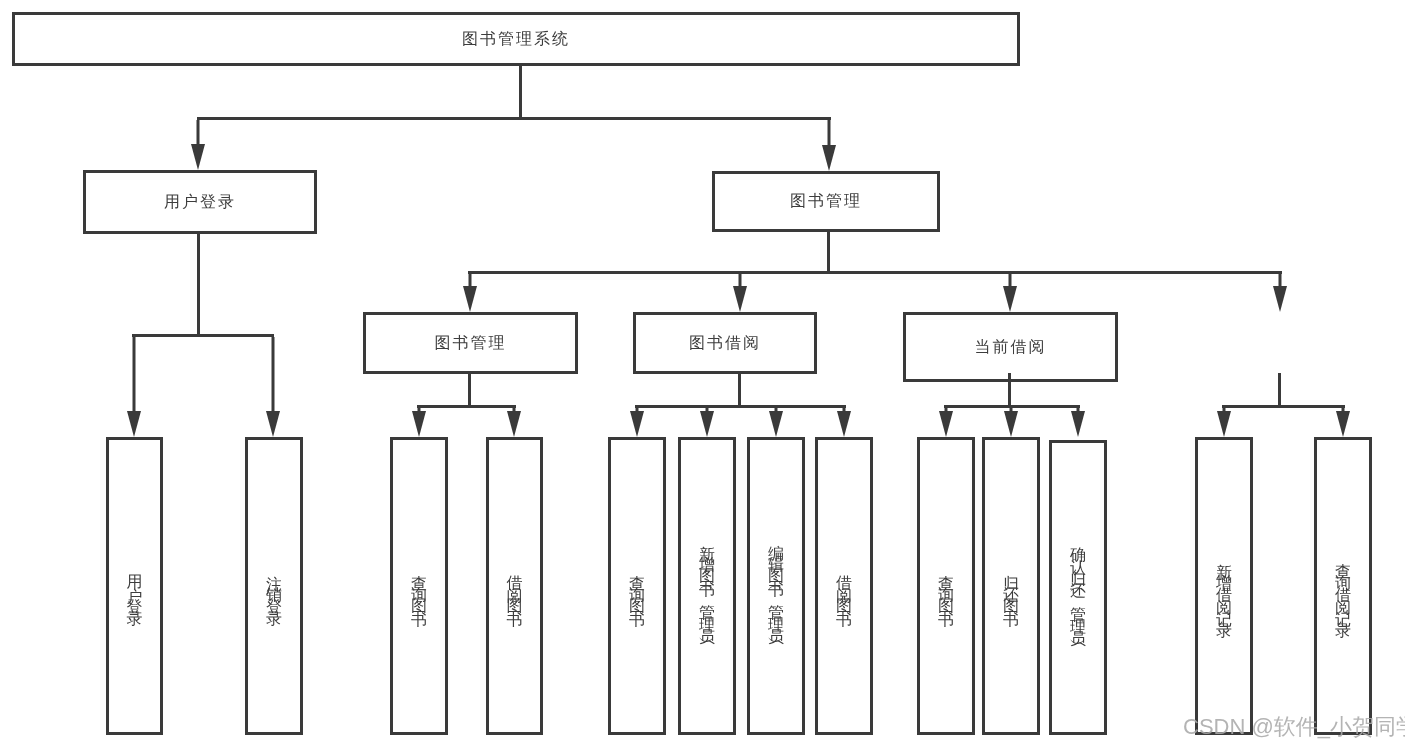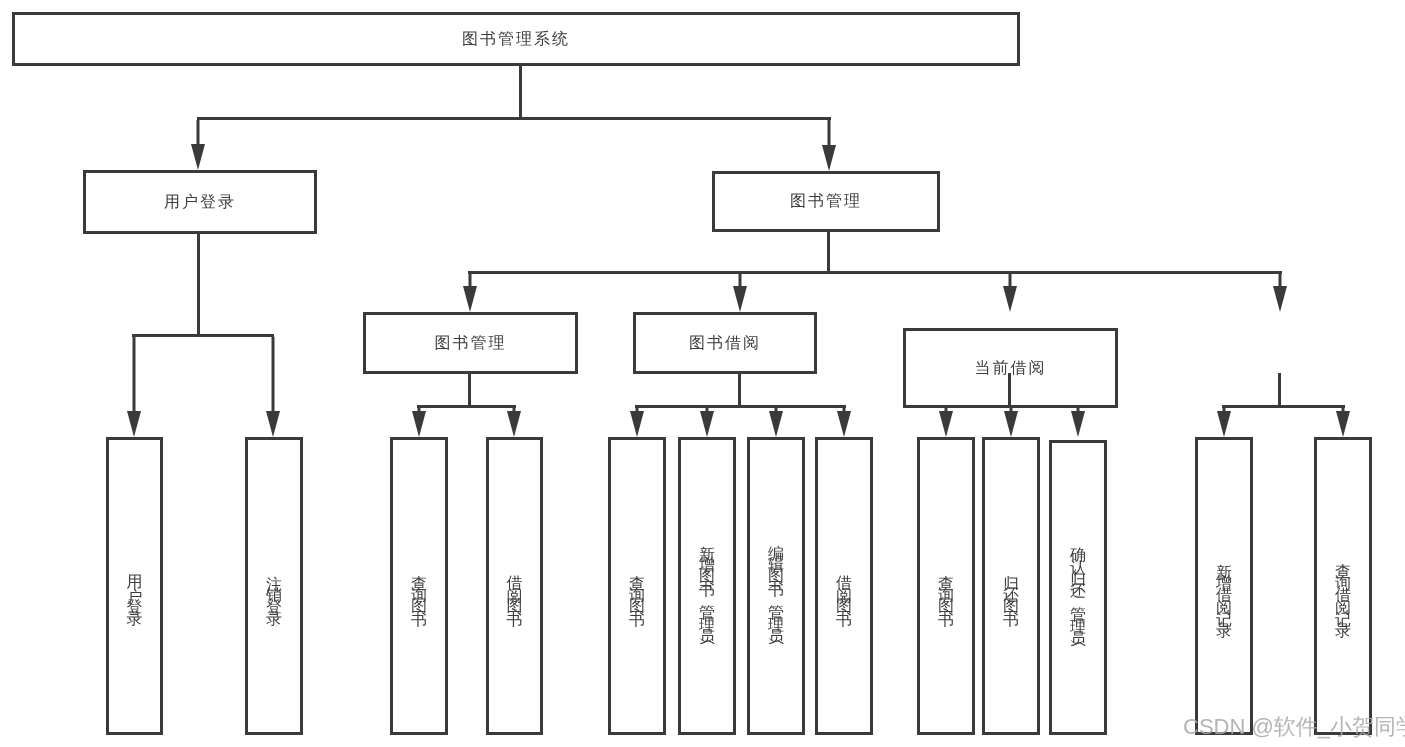--- a/index.html
+++ b/index.html
@@ -65,21 +65,21 @@
   <div class="arrow" style="left:733px;top:274px;height:38px"></div>
   <div class="arrow" style="left:1003px;top:274px;height:38px"></div>
   <div class="arrow" style="left:1273px;top:274px;height:38px"></div>
 
   <div class="box" style="left:363px;top:312px;width:215px;height:62px">
     <span class="lbl">图书管理</span>
   </div>
   <div class="box" style="left:633px;top:312px;width:184px;height:62px">
     <span class="lbl">图书借阅</span>
   </div>
-  <div class="box" style="left:903px;top:328px;width:215px;height:80px">
+  <div class="box" style="left:903px;top:312px;width:215px;height:70px">
     <span class="lbl">当前借阅</span>
   </div>
 
   <div class="vline" style="left:197px;top:234px;width:3px;height:103px"></div>
   <div class="hline" style="left:132px;top:334px;width:142px;height:3px"></div>
   <div class="arrow" style="left:127px;top:337px;height:100px"></div>
   <div class="arrow" style="left:266px;top:337px;height:100px"></div>
 
   <div class="vline" style="left:468px;top:373px;width:3px;height:35px"></div>
   <div class="hline" style="left:417px;top:405px;width:99px;height:3px"></div>

